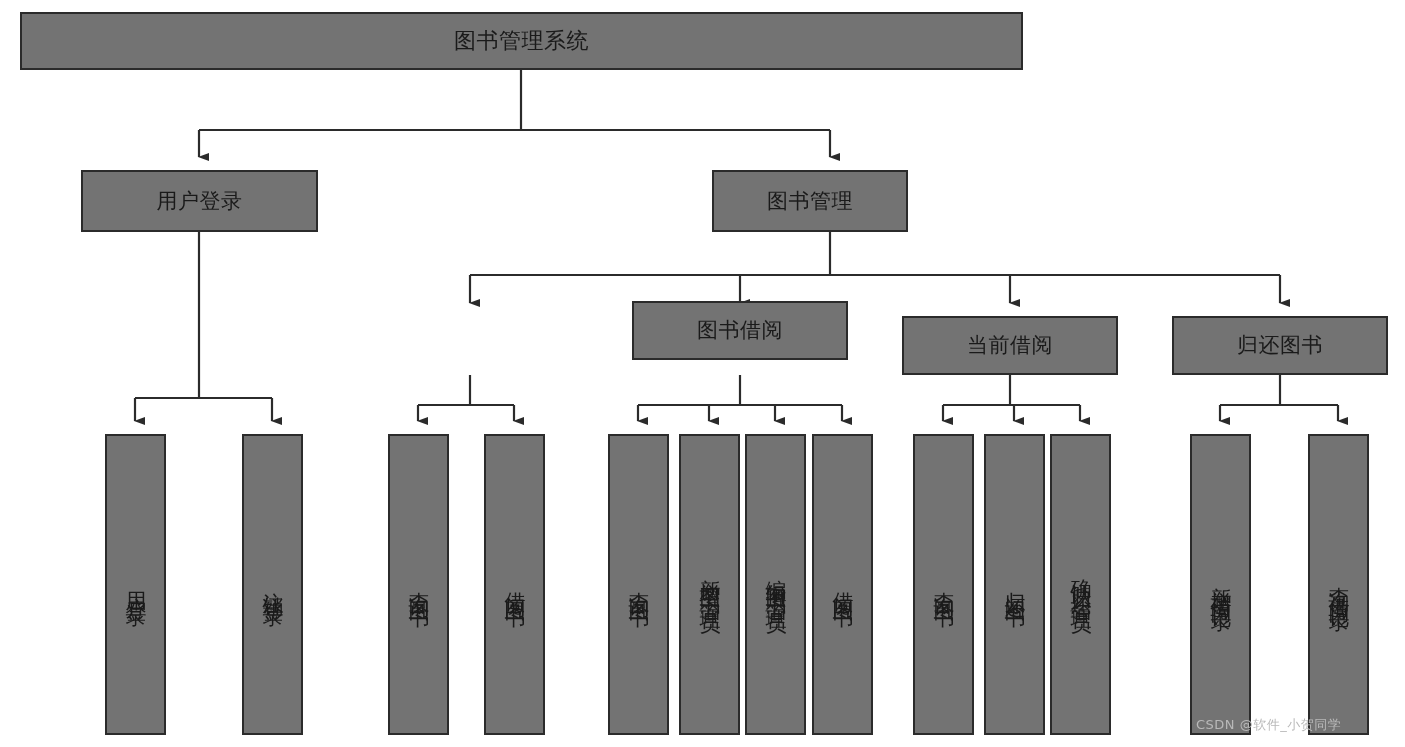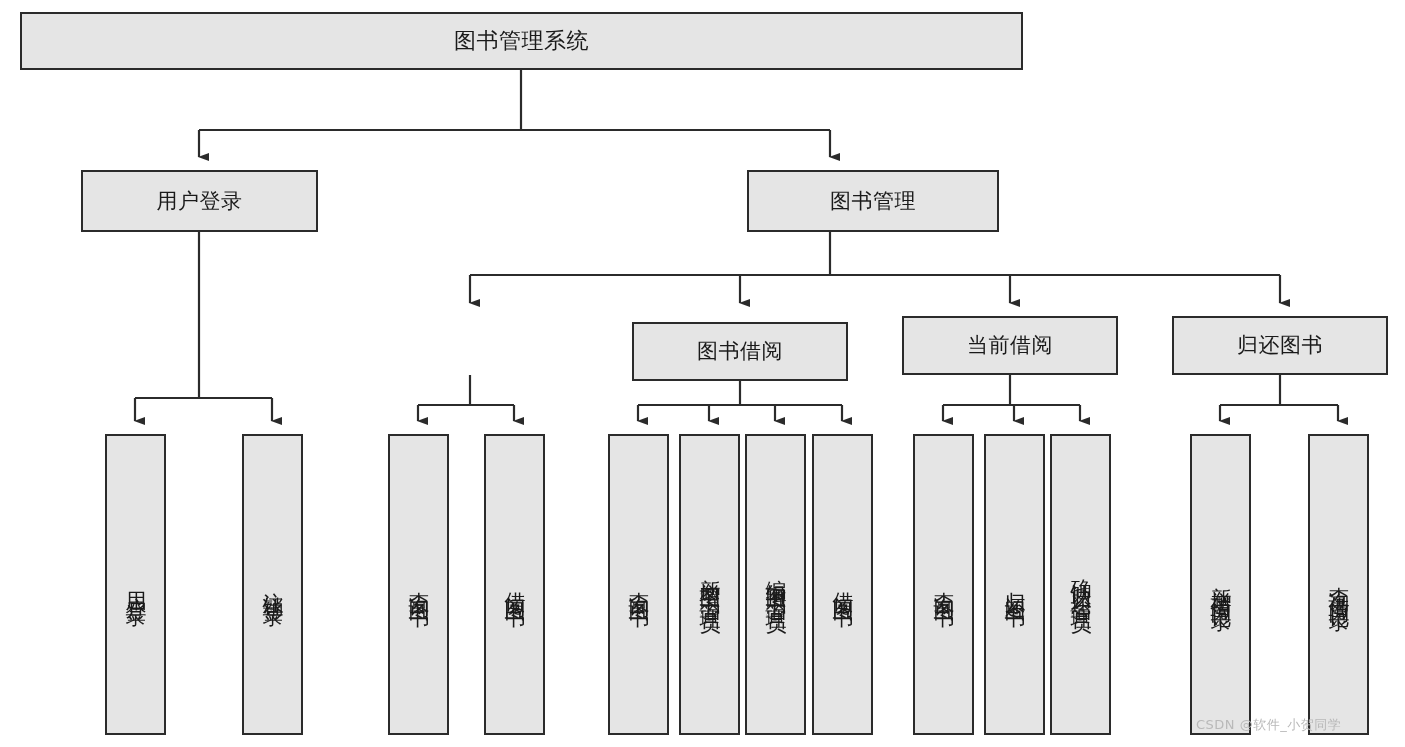--- a/index.html
+++ b/index.html
@@ -21,21 +21,21 @@
     position: absolute;
     left: 0;
     top: 0;
     width: 1405px;
     height: 747px;
     pointer-events: none;
   }
   .node {
     position: absolute;
     box-sizing: border-box;
-    background: #e5e5e5;
+    background: #737373;
     border: 2px solid #2b2b2b;
     display: flex;
     align-items: center;
     justify-content: center;
     color: #1a1a1a;
   }
   .node .label {
     display: block;
     text-align: center;
     line-height: 1.18;
@@ -126,25 +126,25 @@
     </g>
   </svg>
 
   <div class="node horiz root" style="left:20px; top:12px; width:1003px; height:58px;">
     <span class="label">图书管理系统</span>
   </div>
 
   <div class="node horiz" style="left:81px; top:170px; width:237px; height:62px;">
     <span class="label">用户登录</span>
   </div>
-  <div class="node horiz" style="left:747px; top:170px; width:252px; height:62px;">
+  <div class="node horiz" style="left:712px; top:170px; width:196px; height:62px;">
     <span class="label">图书管理</span>
   </div>
 
-  <div class="node horiz" style="left:632px; top:322px; width:216px; height:59px;">
+  <div class="node horiz" style="left:632px; top:301px; width:216px; height:59px;">
     <span class="label">图书借阅</span>
   </div>
   <div class="node horiz" style="left:902px; top:316px; width:216px; height:59px;">
     <span class="label">当前借阅</span>
   </div>
   <div class="node horiz" style="left:1172px; top:316px; width:216px; height:59px;">
     <span class="label">归还图书</span>
   </div>
 
   <div class="node vert" style="left:105px; top:434px; width:61px; height:301px;">

